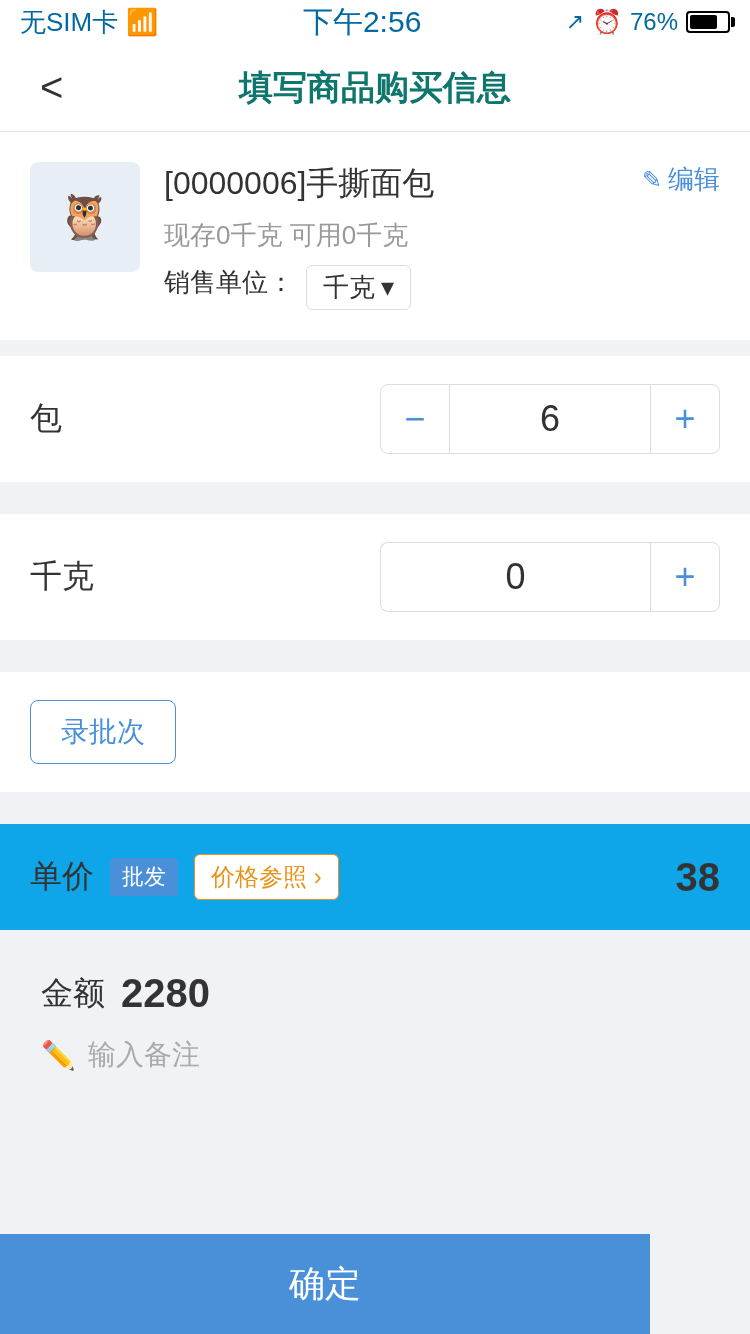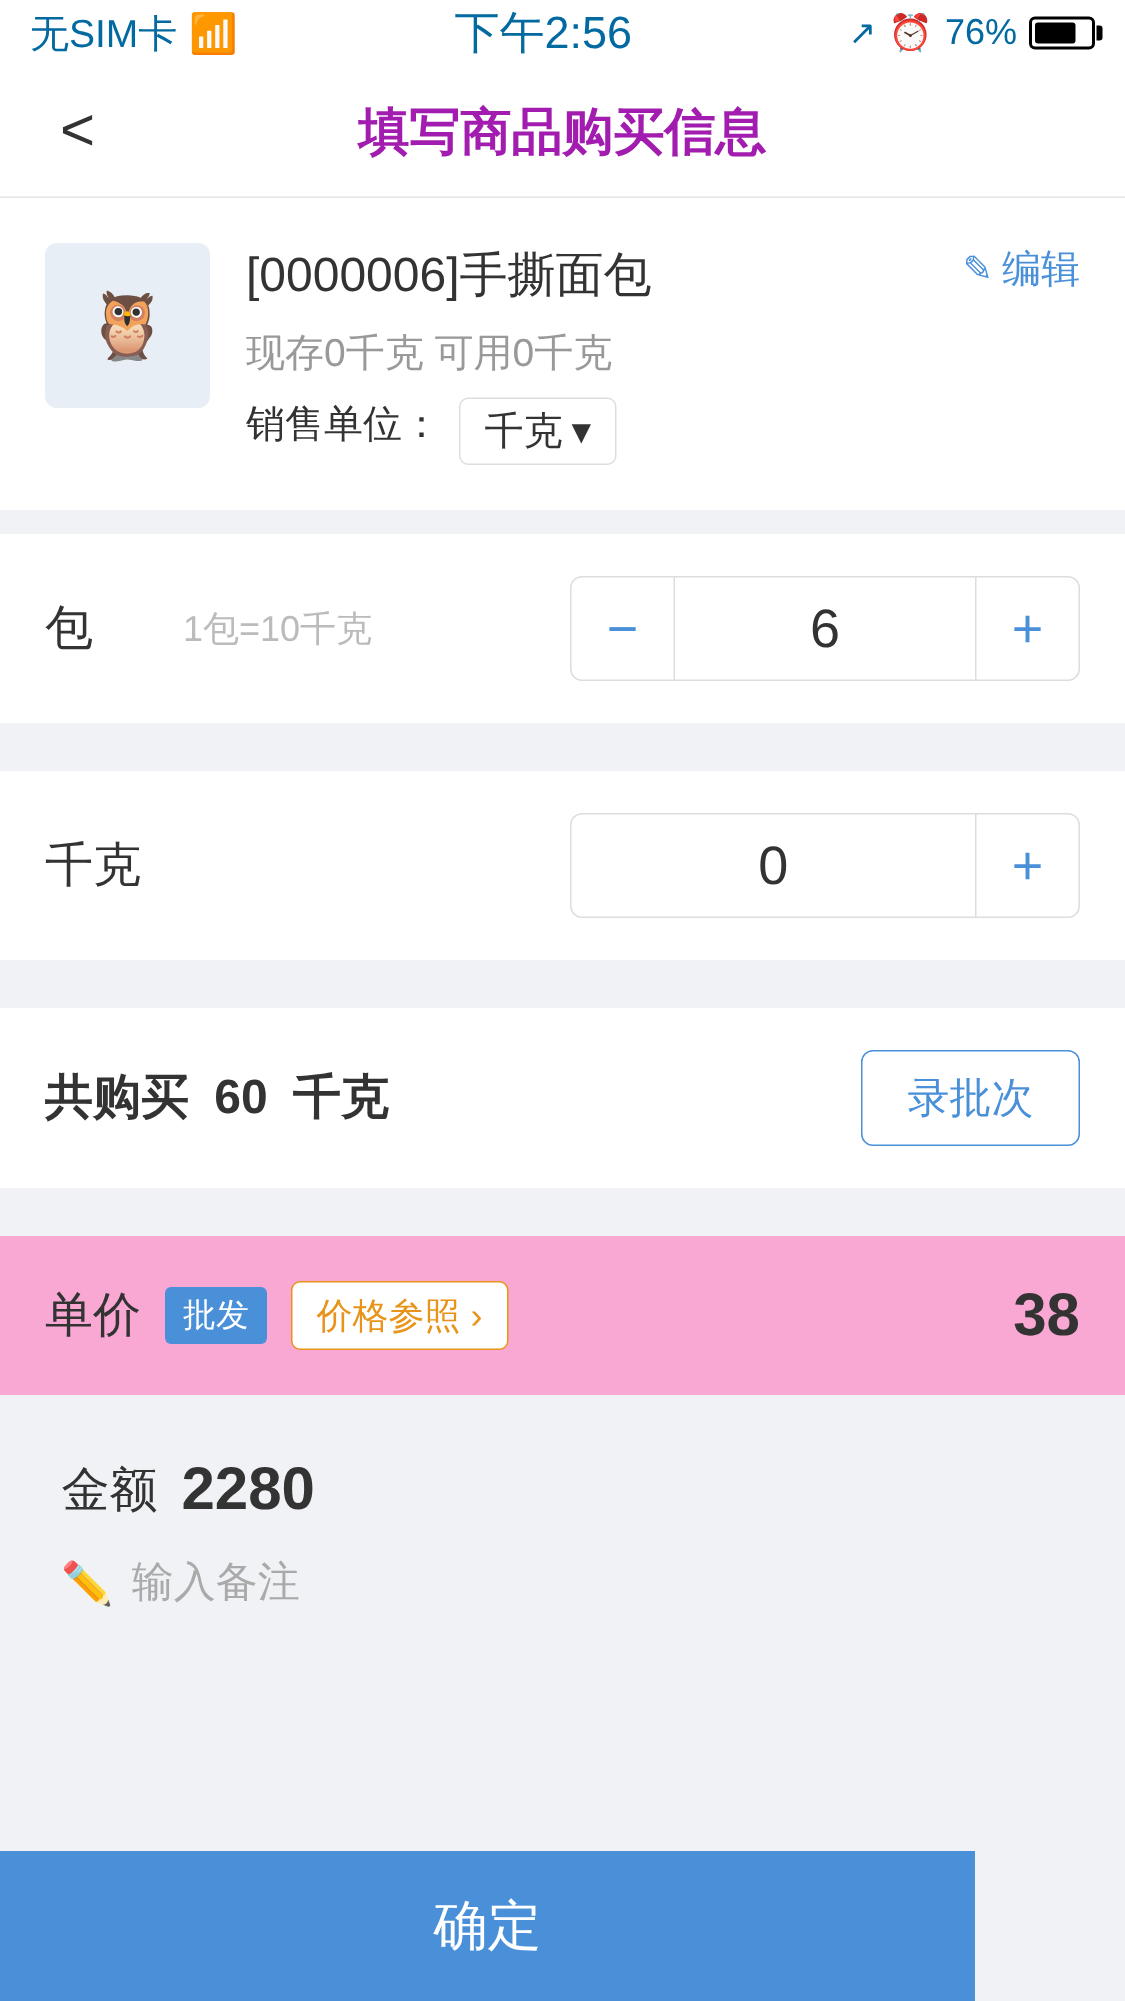--- a/index.html
+++ b/index.html
@@ -52,21 +52,21 @@
       color: #333;
       cursor: pointer;
       padding: 10px;
     }
     .nav-title {
       position: absolute;
       left: 50%;
       transform: translateX(-50%);
       font-size: 34px;
       font-weight: 600;
-      color: #a21caf;
+      color: #0f766e;
     }
 
     
     .content {
       flex: 1;
       overflow-y: auto;
       padding-bottom: 120px;
     }
 
     
@@ -208,21 +208,21 @@
       border-radius: 8px;
       padding: 12px 30px;
       font-size: 28px;
       color: #4a90d9;
       background: #fff;
       cursor: pointer;
     }
 
     
     .price-section {
-      background: #f9a8d4;
+      background: #0ea5e9;
       padding: 30px;
       margin-bottom: 0;
     }
     .price-row {
       display: flex;
       align-items: center;
       justify-content: space-between;
       margin-bottom: 0;
     }
     .price-left { display: flex; align-items: center; gap: 16px; }
@@ -337,21 +337,20 @@
           <span>千克</span>
           <span>▾</span>
         </div>
       </div>
     </div>
   </div>
 
   <div class="input-section">
     <div class="input-row">
       <span class="input-label">包</span>
-      <span class="input-hint">1包=10千克</span>
       <div class="quantity-control">
         <button class="qty-btn minus">−</button>
         <input class="qty-input" type="text" value="6" style="">
         <button class="qty-btn plus">+</button>
       </div>
     </div>
   </div>
 
   <div class="divider"></div>
 
@@ -361,25 +360,20 @@
       <div class="quantity-control">
         <input class="qty-input-no-minus" type="text" value="0" style="">
         <button class="qty-btn-only-plus">+</button>
       </div>
     </div>
   </div>
 
   <div class="divider"></div>
 
   <div class="summary-row">
-    <div class="summary-text">
-      <span>共购买</span>
-      <span style="font-weight:600; margin:0 8px;">60</span>
-      <span>千克</span>
-    </div>
     <button class="batch-btn">录批次</button>
   </div>
 
   <div class="divider"></div>
 
   <div class="price-section">
     <div class="price-row">
       <div class="price-left">
         <span class="price-label">单价</span>
         <span class="price-tag">批发</span>

